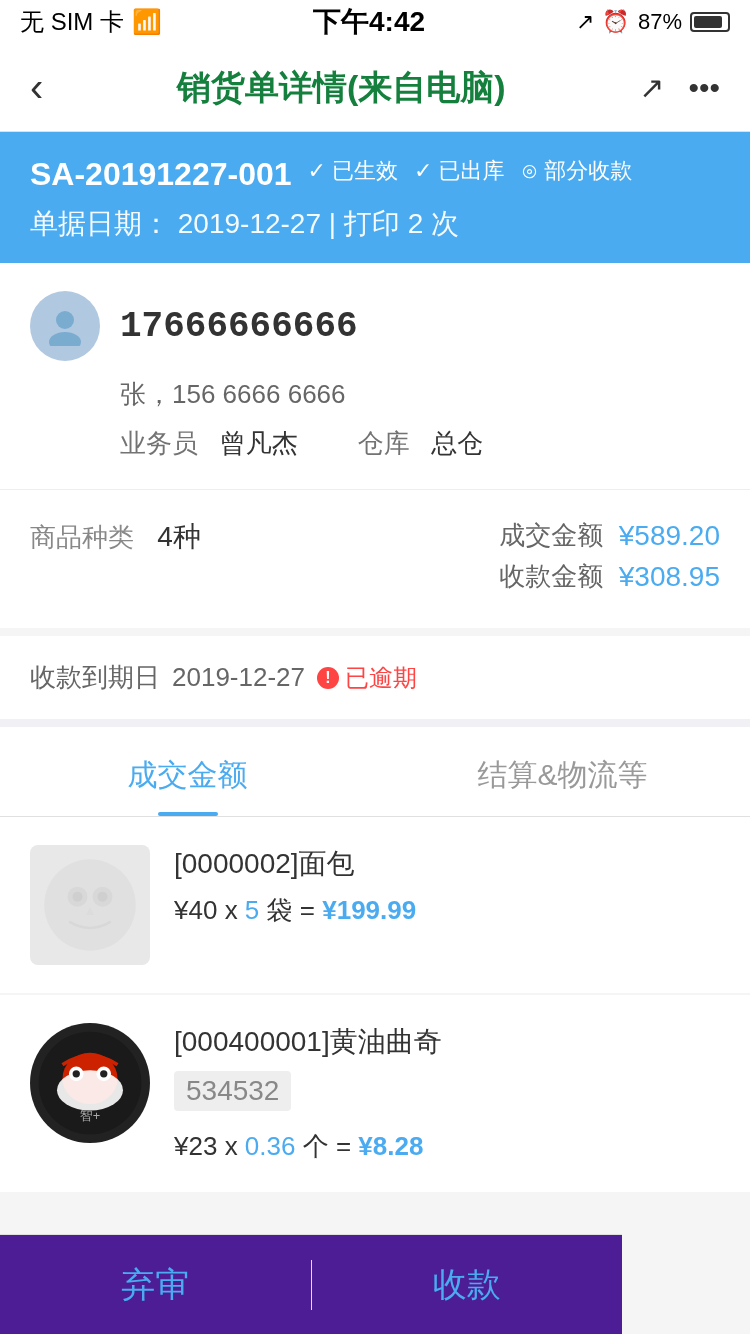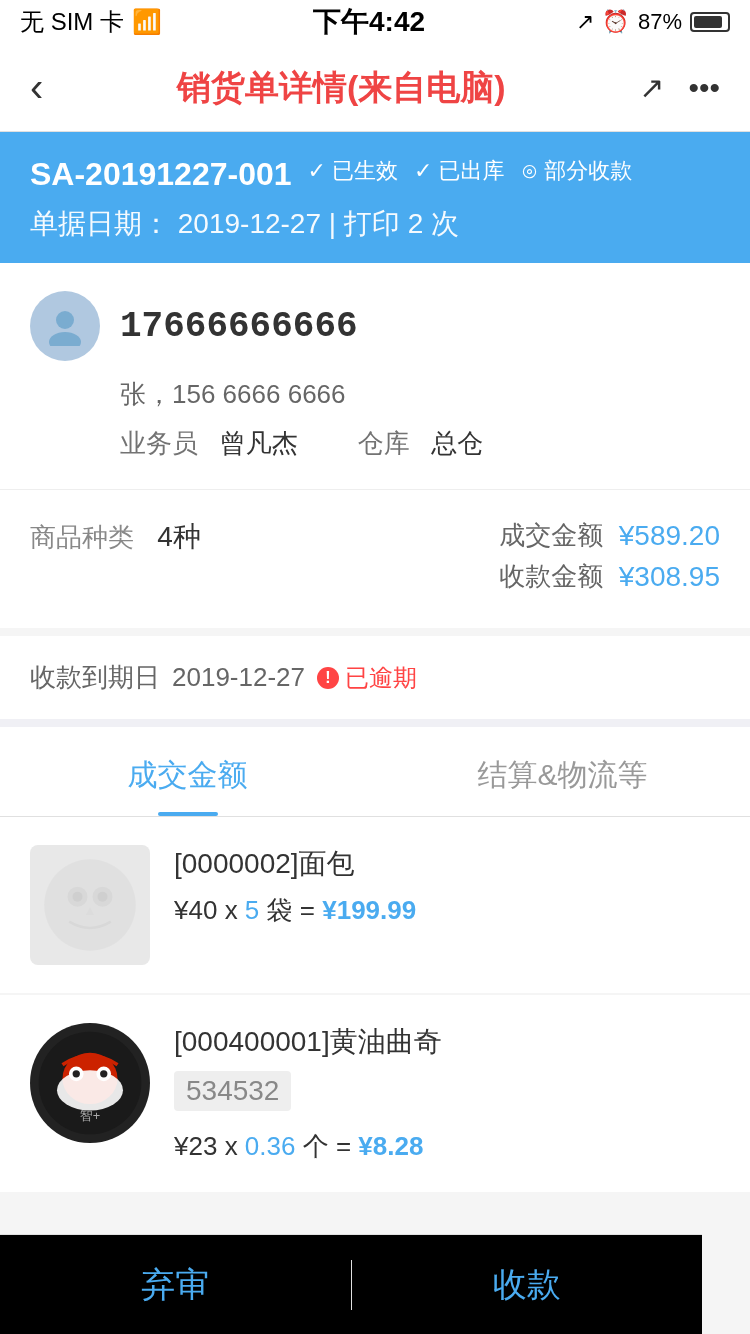--- a/index.html
+++ b/index.html
@@ -40,21 +40,21 @@
       height: 88px;
       display: flex;
       align-items: center;
       justify-content: space-between;
       padding: 0 30px;
       border-bottom: 1px solid #e0e0e0;
     }
     .nav-title {
       font-size: 34px;
       font-weight: 600;
-      color: #ef4444;
+      color: #15803d;
     }
     .nav-back { font-size: 40px; color: #333; cursor: pointer; }
     .nav-right { display: flex; align-items: center; gap: 24px; }
     .nav-icon { font-size: 30px; color: #333; }
 
     
     .blue-header {
       background: #4AABF0;
       padding: 24px 30px 20px;
       color: #fff;
@@ -253,23 +253,23 @@
       color: #333;
     }
     .product-qty { color: #4AABF0; }
     .product-total { color: #4AABF0; font-weight: 600; }
 
     
     .bottom-bar {
       position: fixed;
       bottom: 0;
       left: 0;
-      width: 702px;
+      width: 622px;
       height: 100px;
-      background: #000000;
+      background: #4c1d95;
       border-top: 1px solid #e0e0e0;
       display: flex;
       align-items: center;
     }
     .bottom-btn {
       flex: 1;
       text-align: center;
       font-size: 34px;
       cursor: pointer;
       padding: 20px 0;

